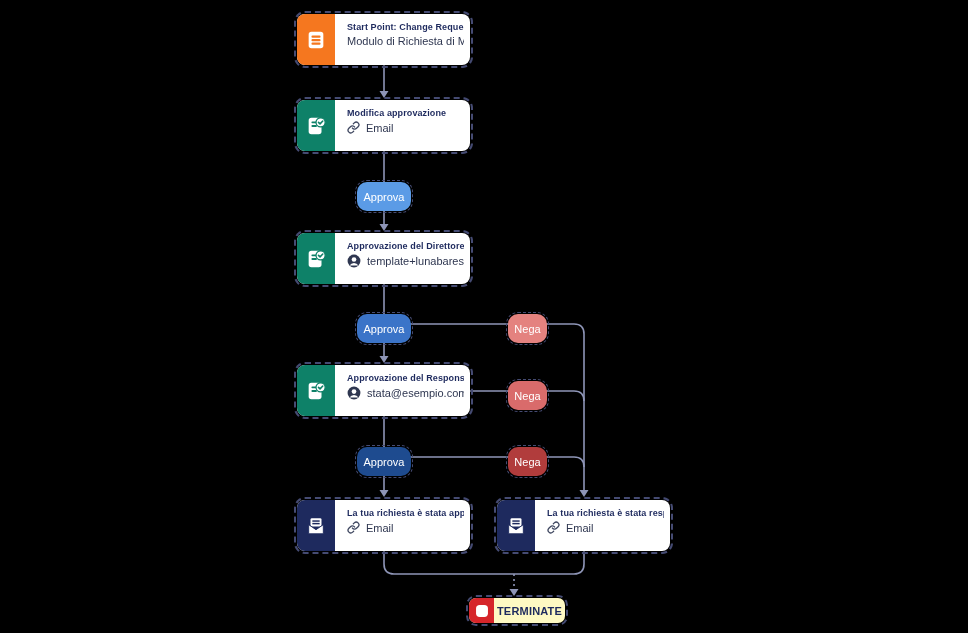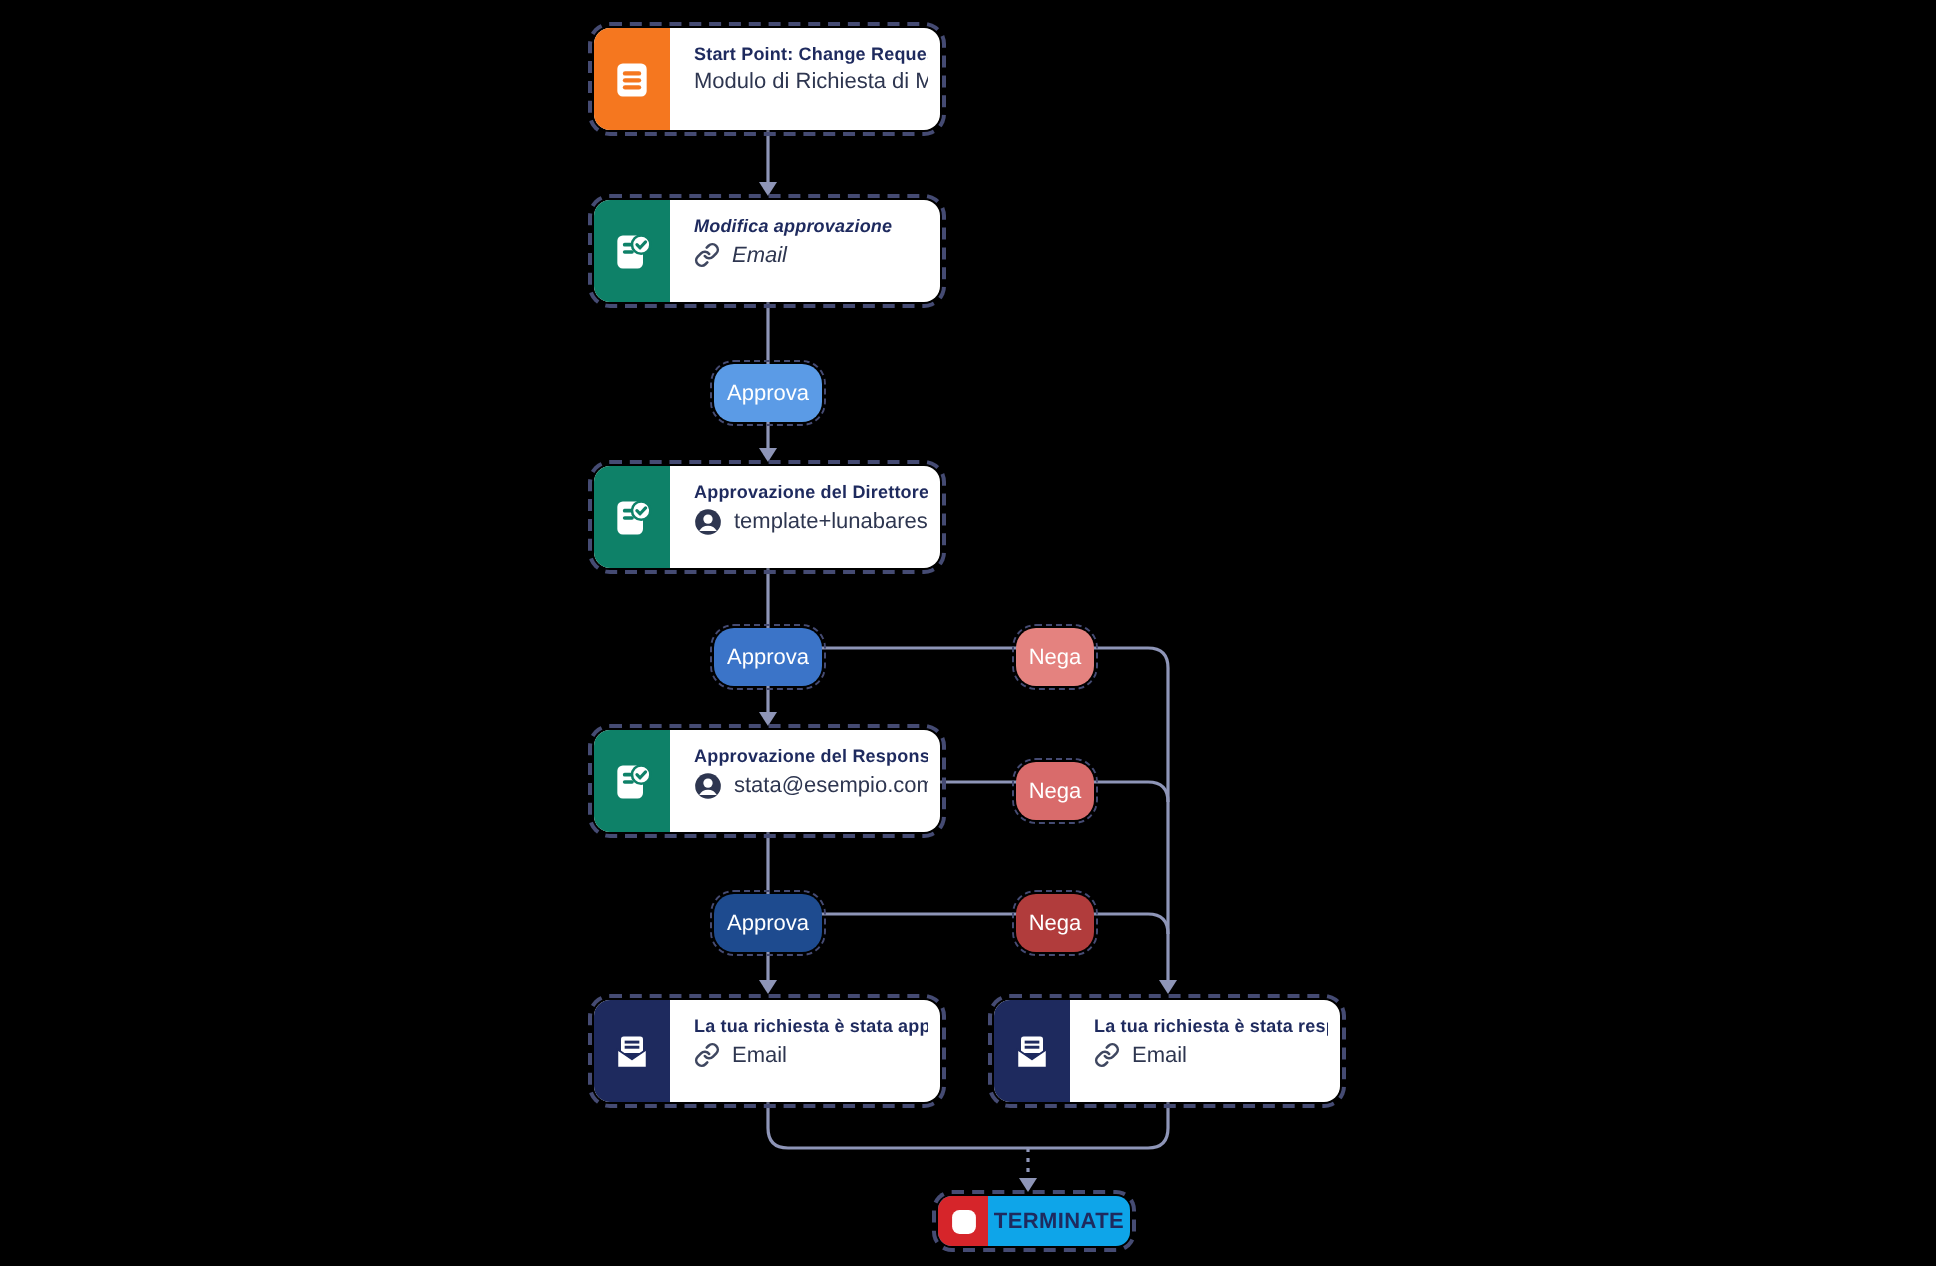--- a/index.html
+++ b/index.html
@@ -42,21 +42,21 @@
     display:flex;align-items:center;justify-content:center;z-index:3;cursor:pointer;
   }
   .badge::after{
     content:"";position:absolute;inset:-2px;border:1.5px dashed #454b73;
     border-radius:12px;z-index:-1;
   }
   .badge.w-approva{width:54px;}
   .badge.w-nega{width:39px;margin-left:43px;}
 
   #terminate{
-    position:absolute;left:469px;top:598px;width:96px;height:25px;background:#0ea5e9;
+    position:absolute;left:469px;top:598px;width:96px;height:25px;background:#fef9c3;
     border-radius:7px;display:flex;align-items:center;z-index:2;cursor:pointer;
     box-shadow:0 1px 3px rgba(0,0,0,.5);
   }
   #terminate::after{
     content:"";position:absolute;inset:-3px;border:2px dashed #454b73;border-radius:10px;z-index:-1;
   }
   #terminate .tstop{
     width:25px;height:25px;border-radius:7px 0 0 7px;display:flex;align-items:center;justify-content:center;
   }
   #terminate .tlabel{
@@ -97,21 +97,21 @@
       </svg>
     </div>
     <div class="body">
       <div class="title">Start Point: Change Request</div>
       <div class="sub">
         <span>Modulo di Richiesta di Mo...</span>
       </div>
     </div>
   </div>
 
-  <div class="card" style="left:297px;top:100px;font-style:italic;">
+  <div class="card" style="left:297px;top:100px;">
     <div class="accent" style="background: rgb(14, 129, 104);">
       <svg viewBox="0 0 24 24" width="22" height="22">
         <rect x="4" y="3" width="14" height="18" rx="3" fill="#fff"></rect>
         <rect x="7" y="7" width="8" height="2" rx="1" fill="#0e8168"></rect>
         <rect x="7" y="11" width="6" height="2" rx="1" fill="#0e8168"></rect>
         <circle cx="17" cy="8" r="5" fill="#fff" stroke="#0e8168" stroke-width="1.4"></circle>
         <path d="M14.7 8 l1.7 1.7 3-3.2" stroke="#0e8168" stroke-width="1.7" fill="none" stroke-linecap="round" stroke-linejoin="round"></path>
       </svg>
     </div>
     <div class="body">

